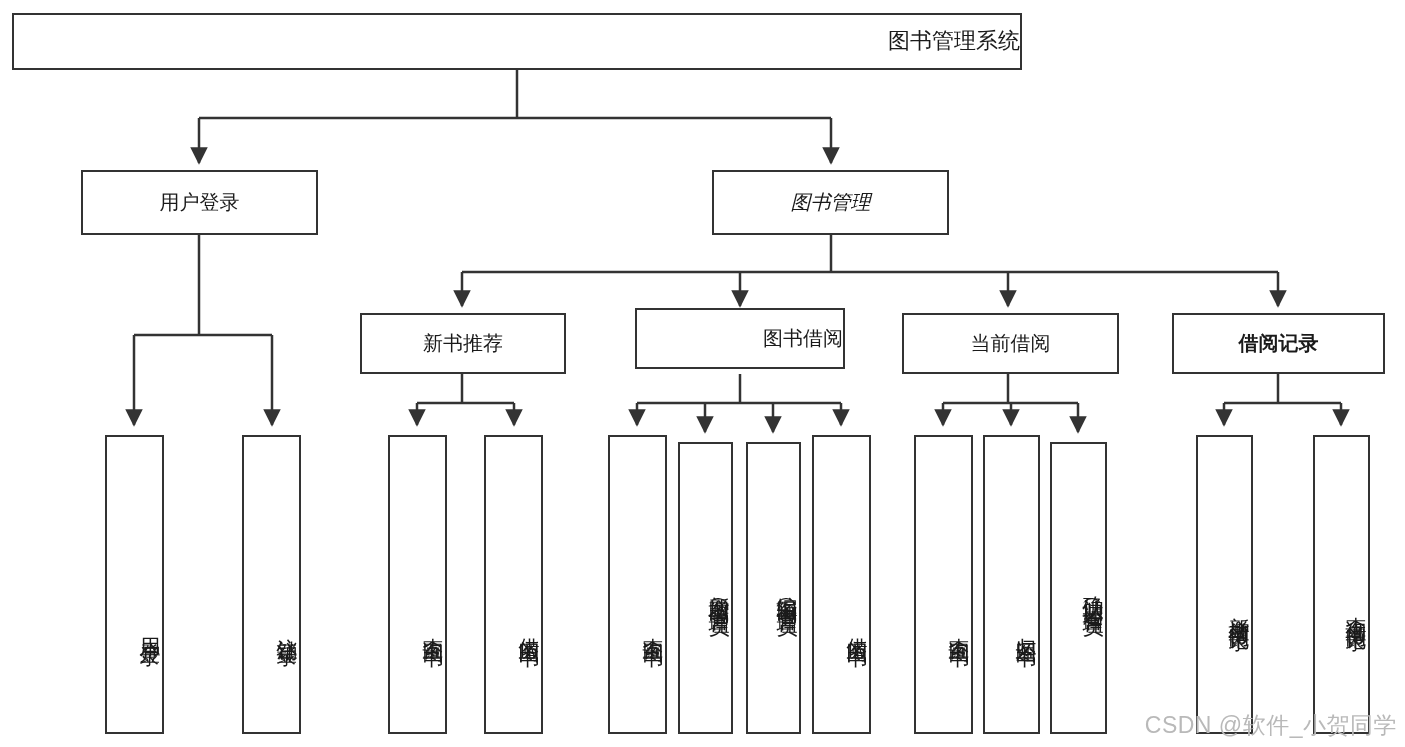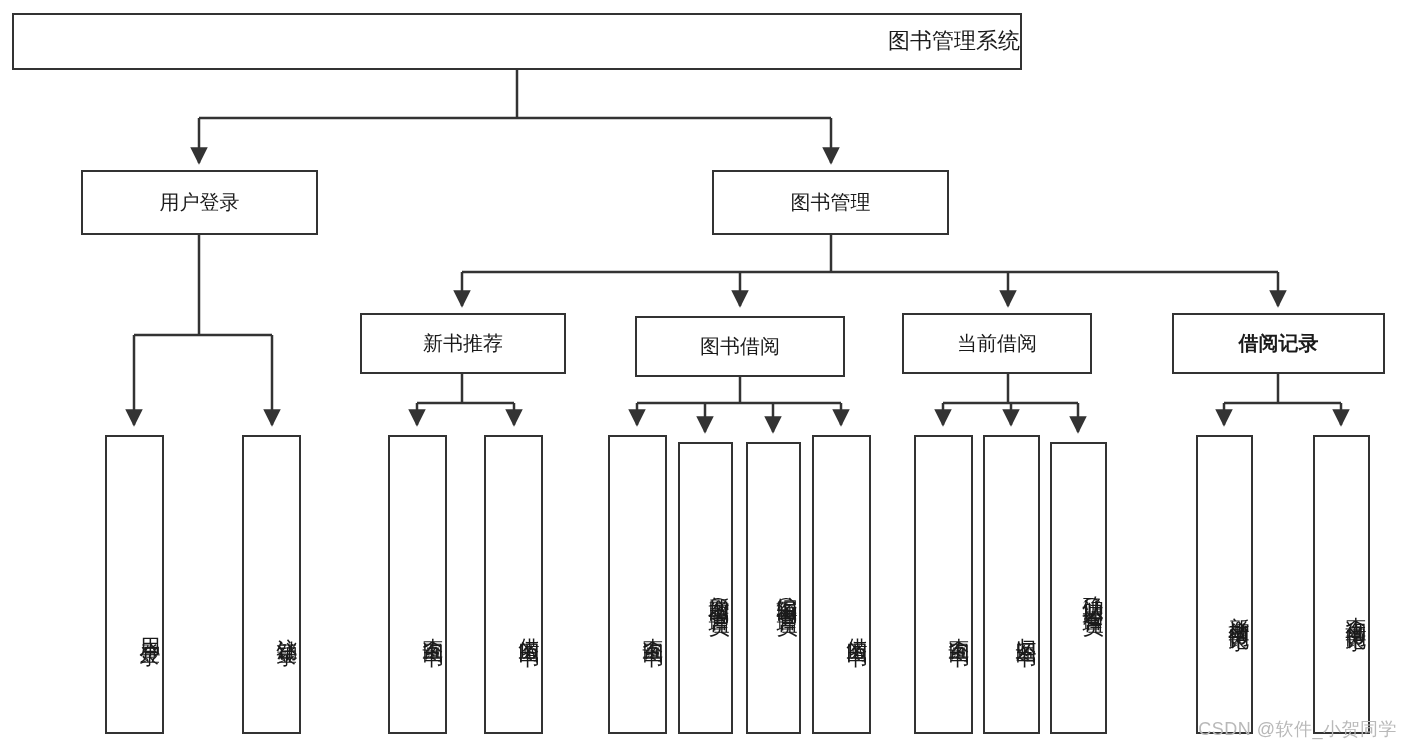--- a/index.html
+++ b/index.html
@@ -64,21 +64,21 @@
     left: 0;
     top: 0;
     width: 1405px;
     height: 747px;
     pointer-events: none;
   }
   .watermark {
     position: absolute;
     right: 8px;
     bottom: 6px;
-    font-size: 18px;
+    font-size: 23px;
     color: #b9b9b9;
     letter-spacing: 0.5px;
     white-space: nowrap;
   }
 </style>
 </head>
 <body>
 
 <div id="canvas">
 
@@ -135,31 +135,31 @@
     </g>
   </svg>
 
   <div class="node root" style="left:12px; top:13px; width:1010px; height:57px;justify-content:flex-end;">
     <span class="lbl">图书管理系统</span>
   </div>
 
   <div class="node l1" style="left:81px; top:170px; width:237px; height:65px;">
     <span class="lbl">用户登录</span>
   </div>
-  <div class="node l1" style="left:712px; top:170px; width:237px; height:65px;">
+  <div class="node l1" style="left:712px; top:170px; width:237px; height:65px;font-style:italic;">
     <span class="lbl">图书管理</span>
   </div>
 
   <div class="node l2" style="left:360px; top:313px; width:206px; height:61px;">
     <span class="lbl">新书推荐</span>
   </div>
-  <div class="node l2" style="left:635px; top:316px; width:210px; height:61px;">
+  <div class="node l2" style="left:635px; top:308px; width:210px; height:61px;justify-content:flex-end;">
     <span class="lbl">图书借阅</span>
   </div>
-  <div class="node l2" style="left:902px; top:313px; width:190px; height:61px;">
+  <div class="node l2" style="left:902px; top:313px; width:217px; height:61px;">
     <span class="lbl">当前借阅</span>
   </div>
   <div class="node l2" style="left:1172px; top:313px; width:213px; height:61px;font-weight:bold;">
     <span class="lbl">借阅记录</span>
   </div>
 
   <div class="node leaf" style="left:105px; top:435px; width:59px; height:299px; padding-top:84px;">
     <span class="lbl">用户登录</span>
   </div>
   <div class="node leaf" style="left:242px; top:435px; width:59px; height:299px; padding-top:84px;">

